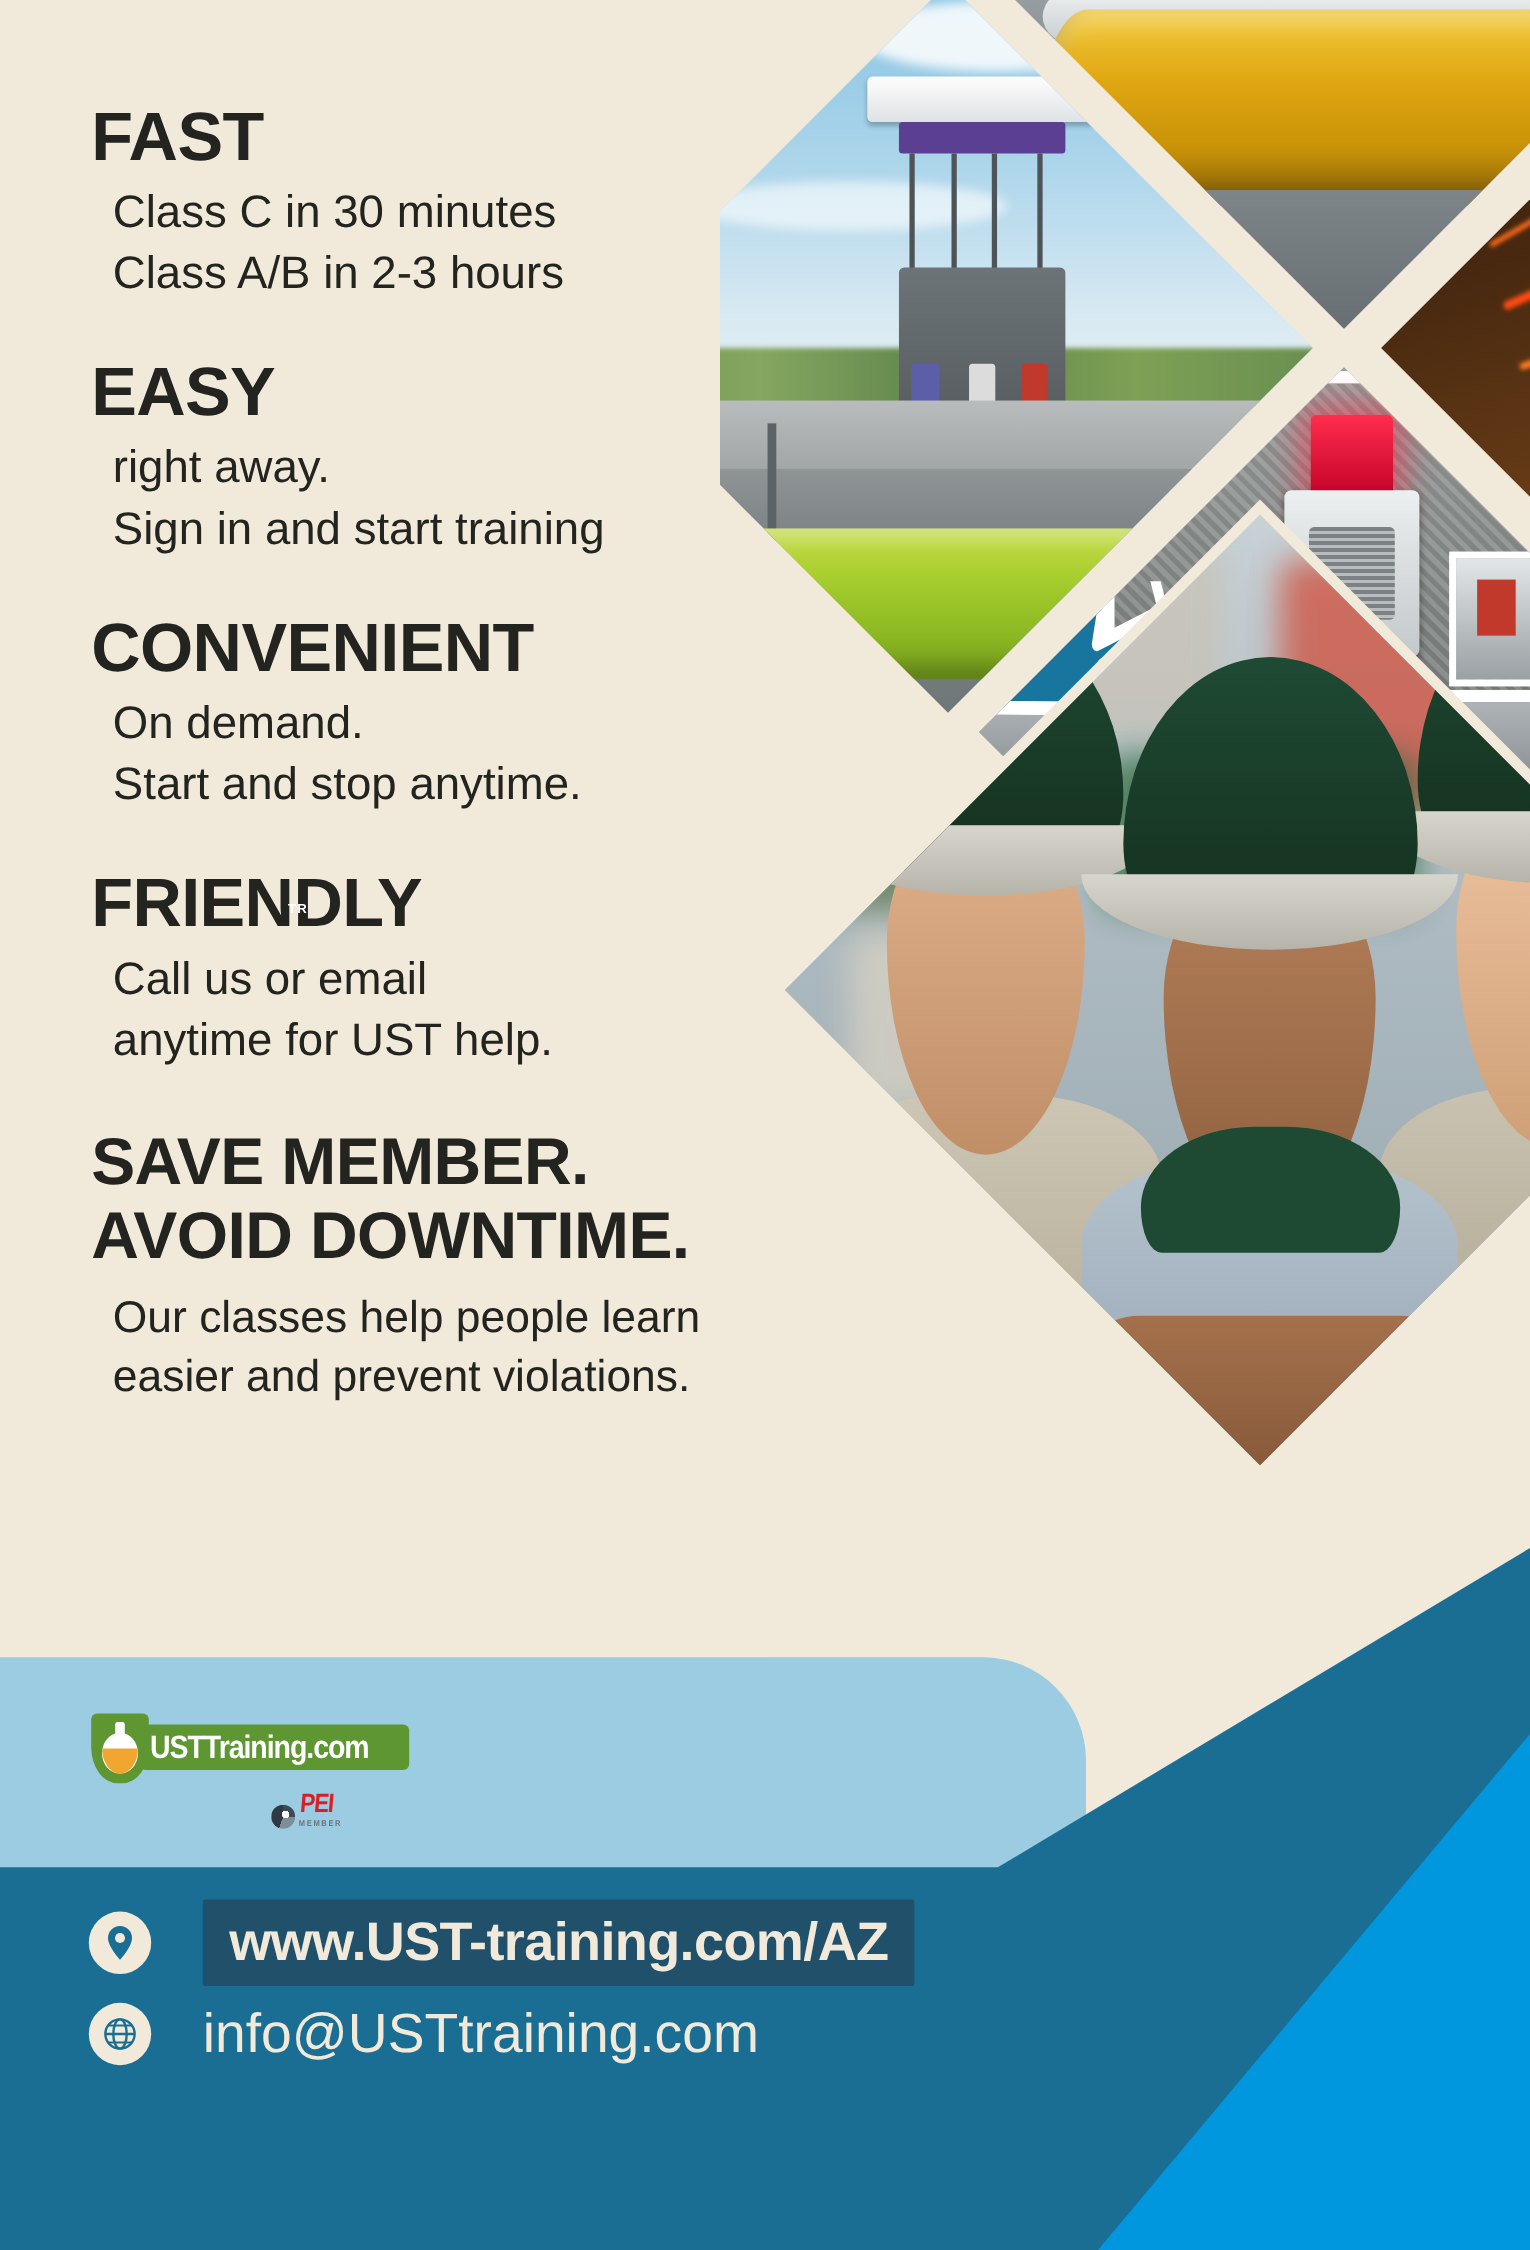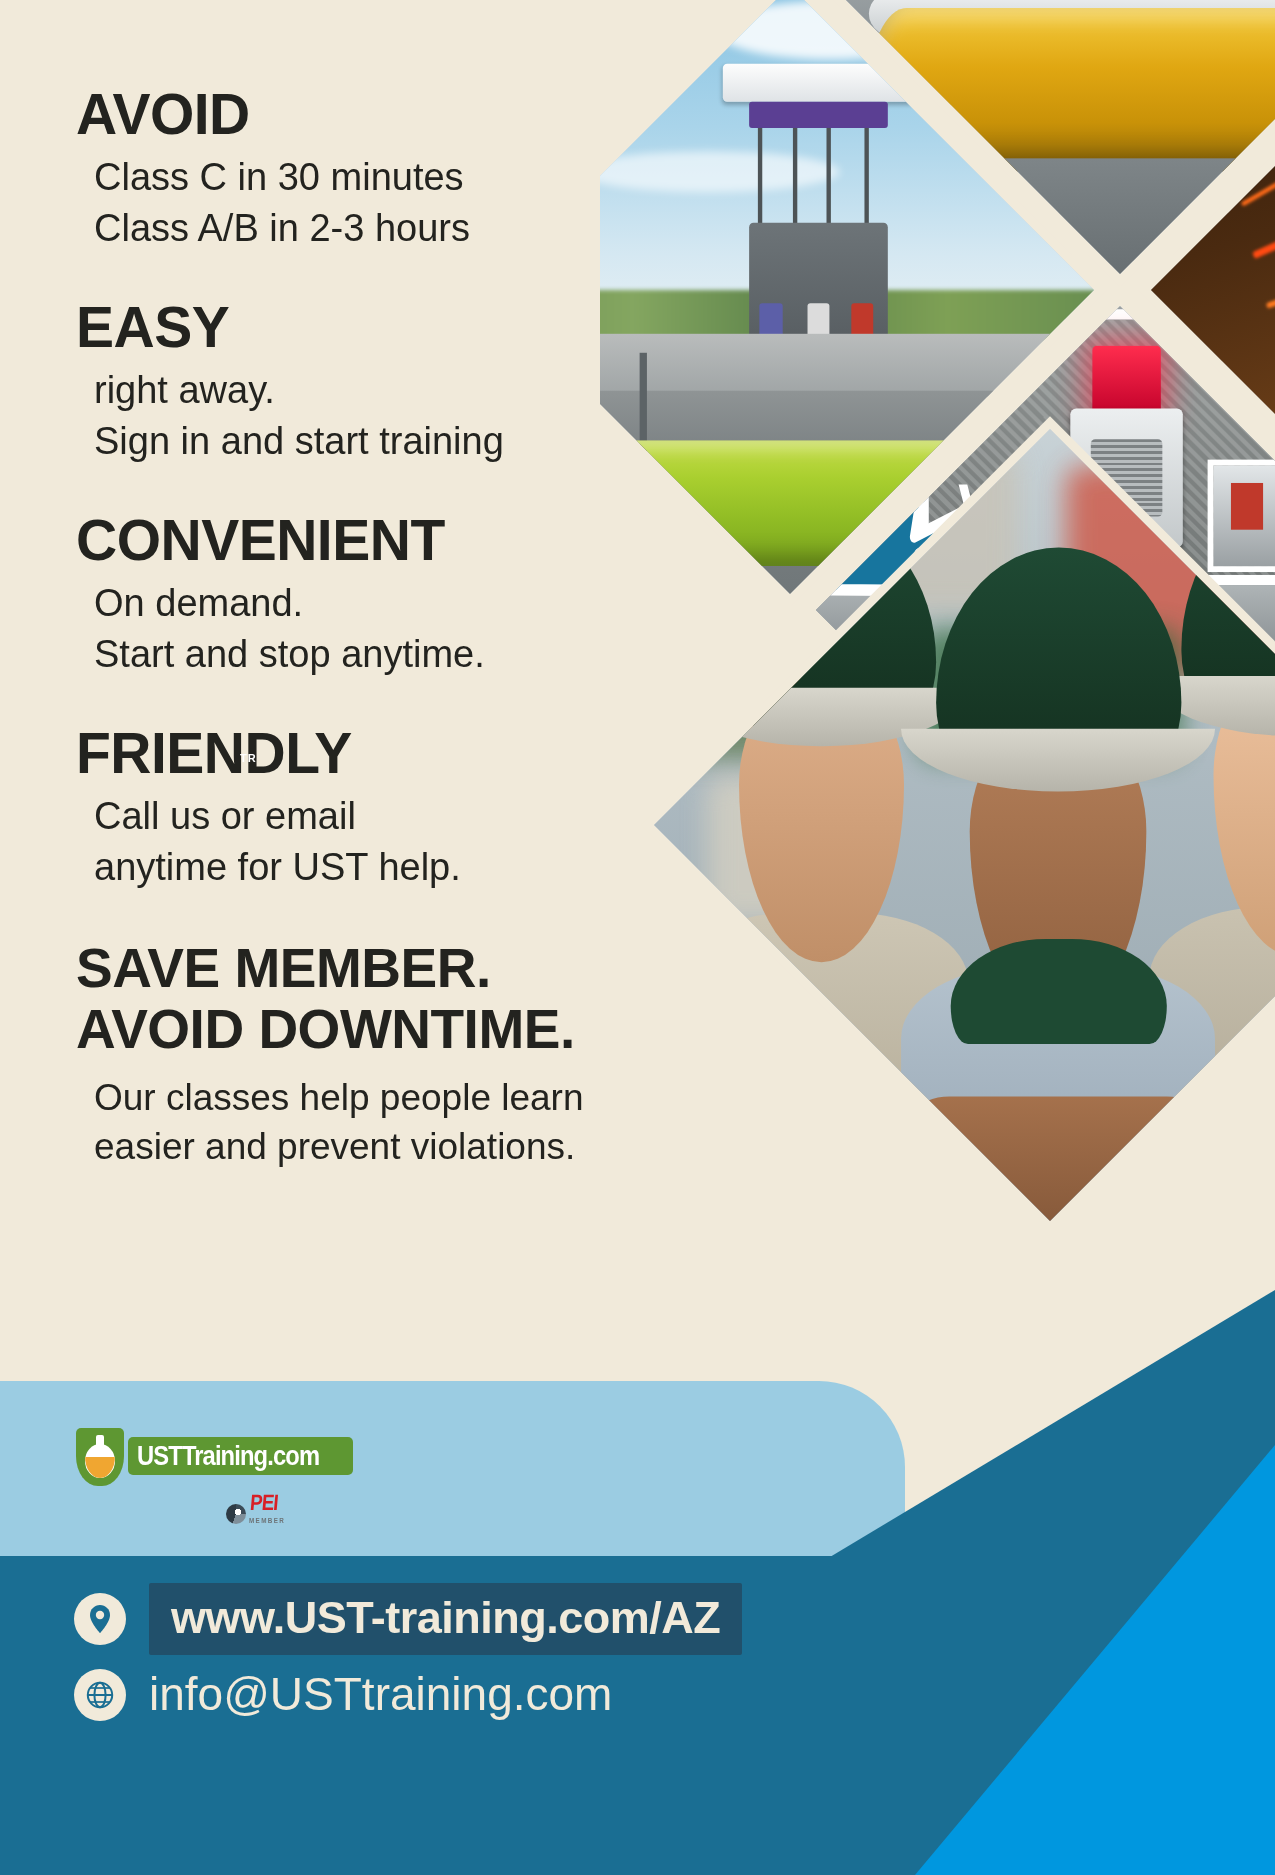--- a/index.html
+++ b/index.html
@@ -325,21 +325,21 @@
   #flask .bulb {
     position:absolute; left:0; top:9px; width:30px; height:34px;
     background:#ffffff; border-radius:50%;
     overflow:hidden;
   }
   #flask .fill {
     position:absolute; left:0; bottom:0; width:100%; height:62%;
     background:#F0A631; border-radius:0 0 50% 50%/0 0 100% 100%;
   }
   #logo-plate {
-    position:absolute; left:52px; top:9px;
+    position:absolute; left:40px; top:9px;
     height:38px; padding:0 9px;
     background:#5E9732; border-radius:5px;
     display:flex; align-items:center;
   }
   #logo-text {
     color:#ffffff; font:700 27px "Liberation Sans Narrow","Liberation Sans",sans-serif;
     letter-spacing:-1px; white-space:nowrap; transform:scaleX(.88);
     transform-origin:left center;
   }
   #pei {
@@ -360,21 +360,21 @@
   #pei-sub {
     color:#6d7478; font:700 7px "Liberation Sans", sans-serif;
     letter-spacing:1.5px; margin-top:1px; transform:scaleX(.9); transform-origin:left top;
   }
 
   
   #contact {
     position:absolute; left:74px; top:1583px;
     z-index:8; width:900px;
   }
-  .crow { display:flex; align-items:center; margin-bottom:20px; }
+  .crow { display:flex; align-items:center; margin-bottom:20px;gap:20px; }
   .crow:last-child { margin-bottom:0; }
   .cicon {
     width:52px; height:52px; flex:0 0 52px;
     border-radius:50%; background:#F1EADA;
     display:flex; align-items:center; justify-content:center;
     margin-right:23px;
   }
   .cicon svg { display:block; }
   .ctext {
     color:#F1EADA; font-size:46px; font-weight:400; line-height:1.1;
@@ -497,21 +497,21 @@
             <div class="cap"></div>
             <div class="arms"></div>
         </div>
       </div>
     </div>
   </div>
 
   <div id="copy">
 
     <div class="block">
-      <div class="hd">AVOID</div>
+      <div class="hd">FAST</div>
       <div class="bd">
         <div>Class C in 30 minutes</div>
         <div>Class A/B in 2-3 hours</div>
       </div>
     </div>
 
     <div class="block">
       <div class="hd">EASY</div>
       <div class="bd">
         <div>right away.</div>

